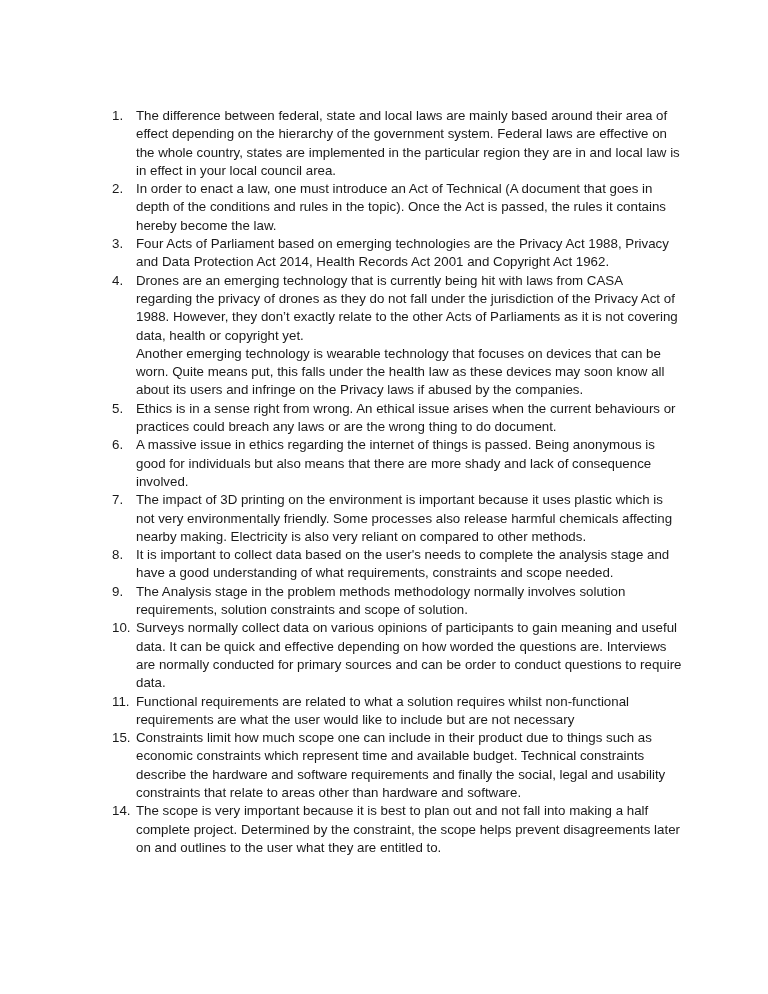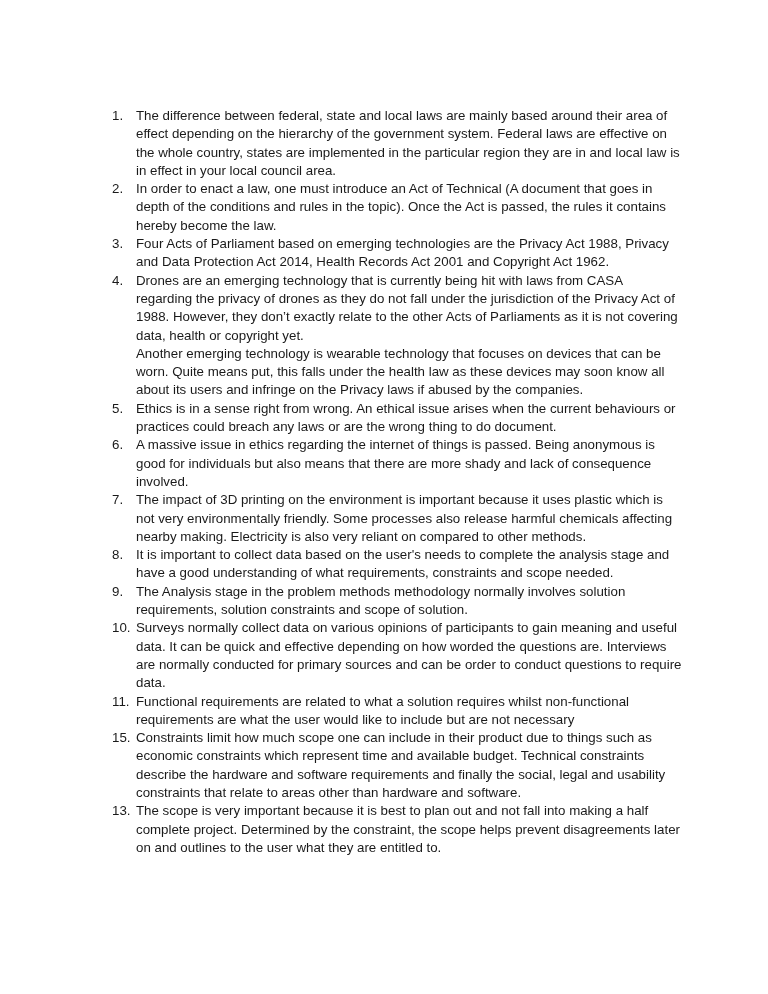--- a/index.html
+++ b/index.html
@@ -78,17 +78,17 @@
     </li>
     <li>
       <span class="num">11.</span>
       <span class="para">Functional requirements are related to what a solution requires whilst non-functional requirements are what the user would like to include but are not necessary</span>
     </li>
     <li>
       <span class="num">15.</span>
       <span class="para">Constraints limit how much scope one can include in their product due to things such as economic constraints which represent time and available budget. Technical constraints describe the hardware and software requirements and finally the social, legal and usability constraints that relate to areas other than hardware and software.</span>
     </li>
     <li>
-      <span class="num">13.</span>
+      <span class="num">14.</span>
       <span class="para">The scope is very important because it is best to plan out and not fall into making a half complete project. Determined by the constraint, the scope helps prevent disagreements later on and outlines to the user what they are entitled to.</span>
     </li>
   </ol>
 </div>
 
 </body></html>

